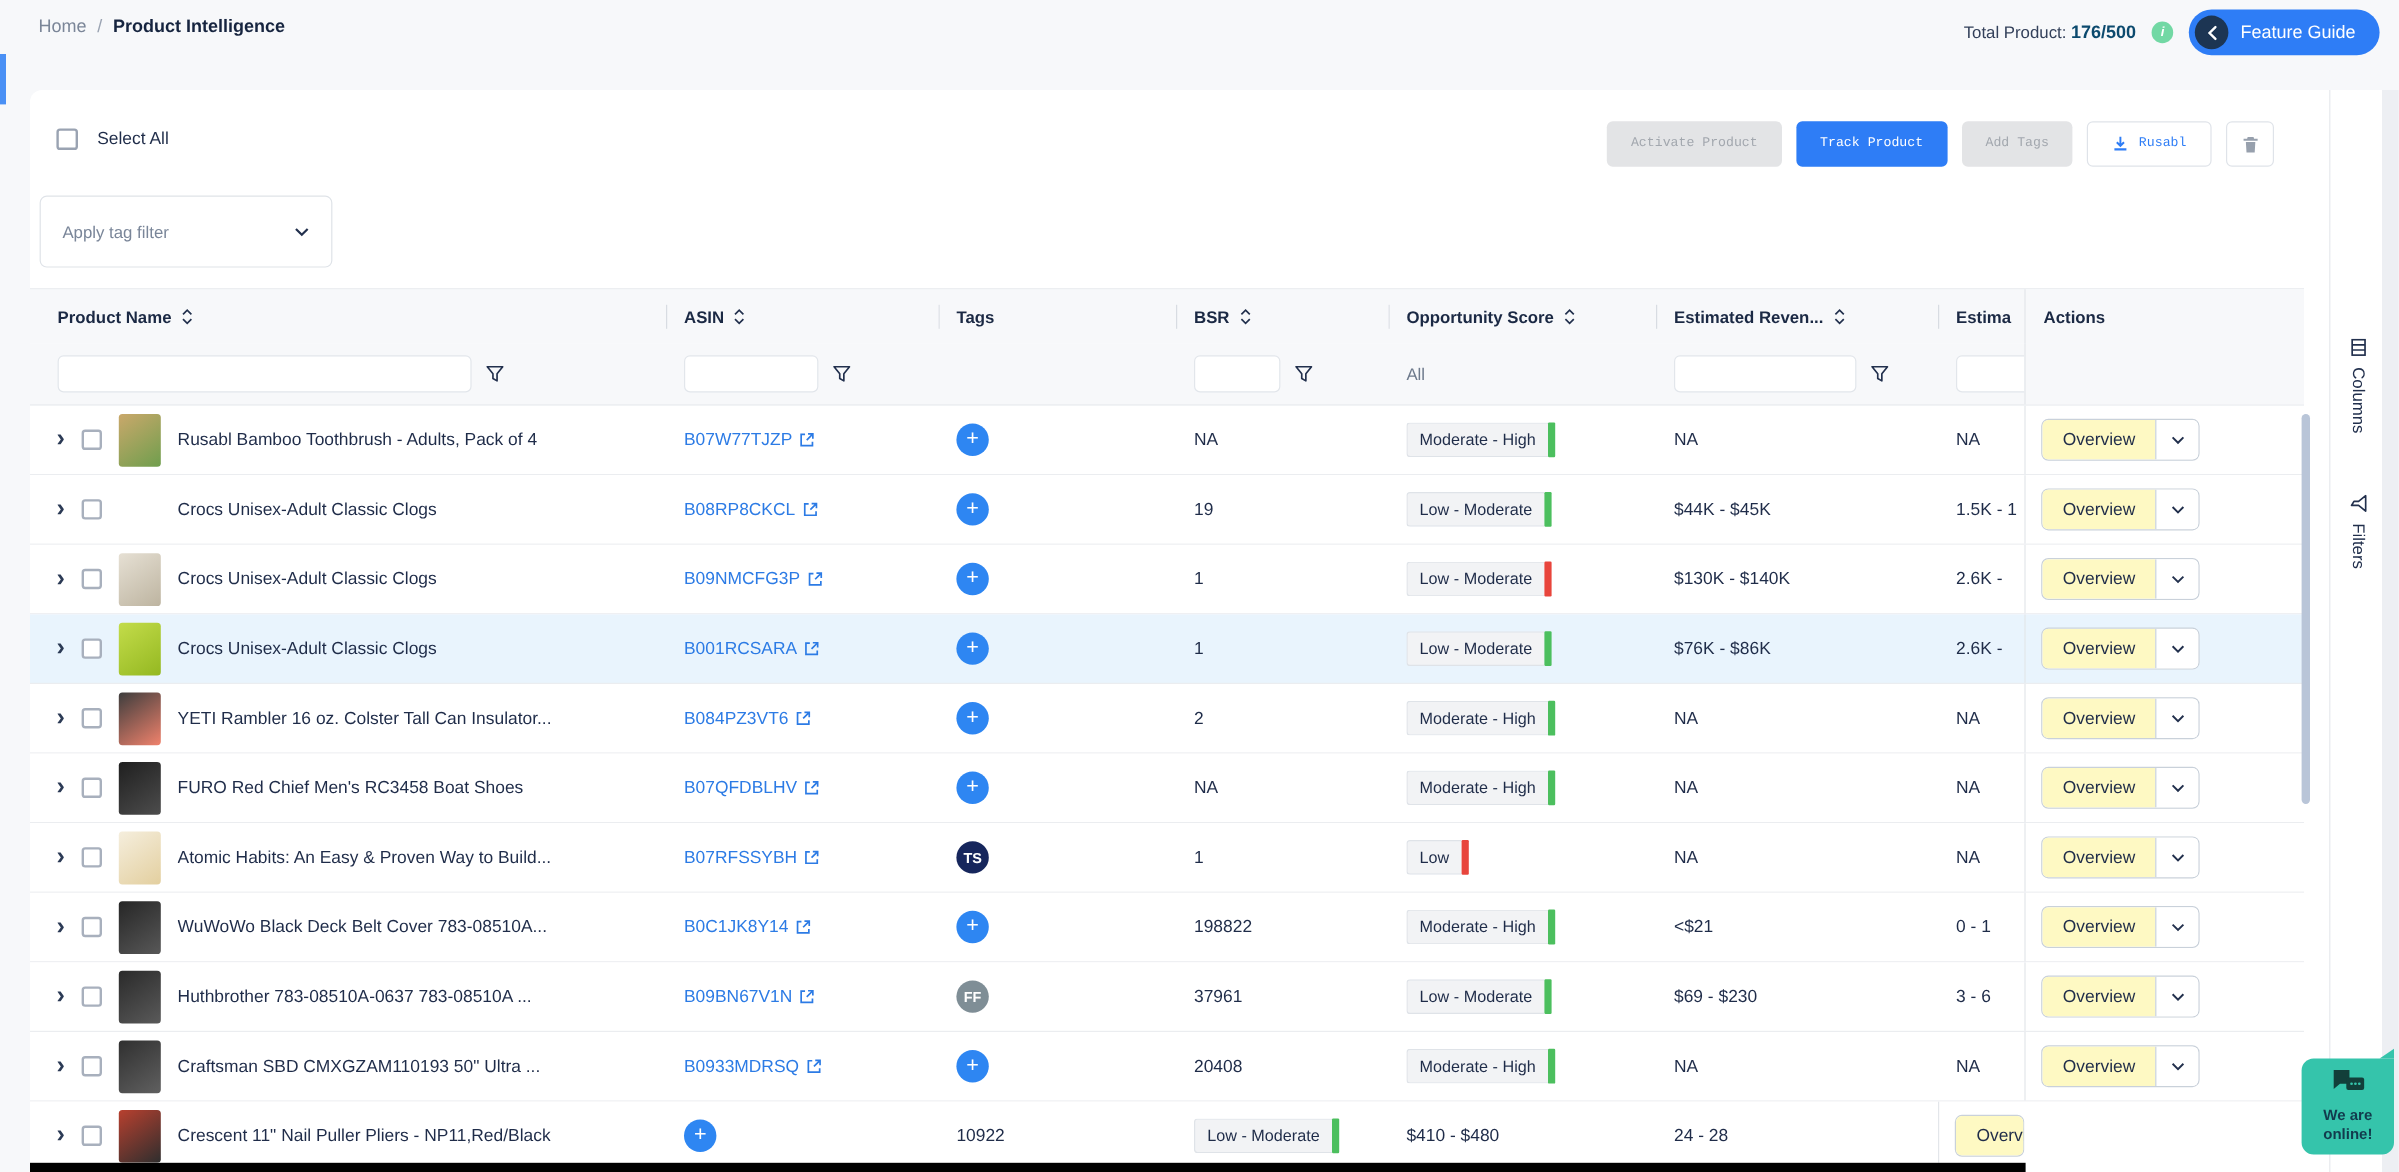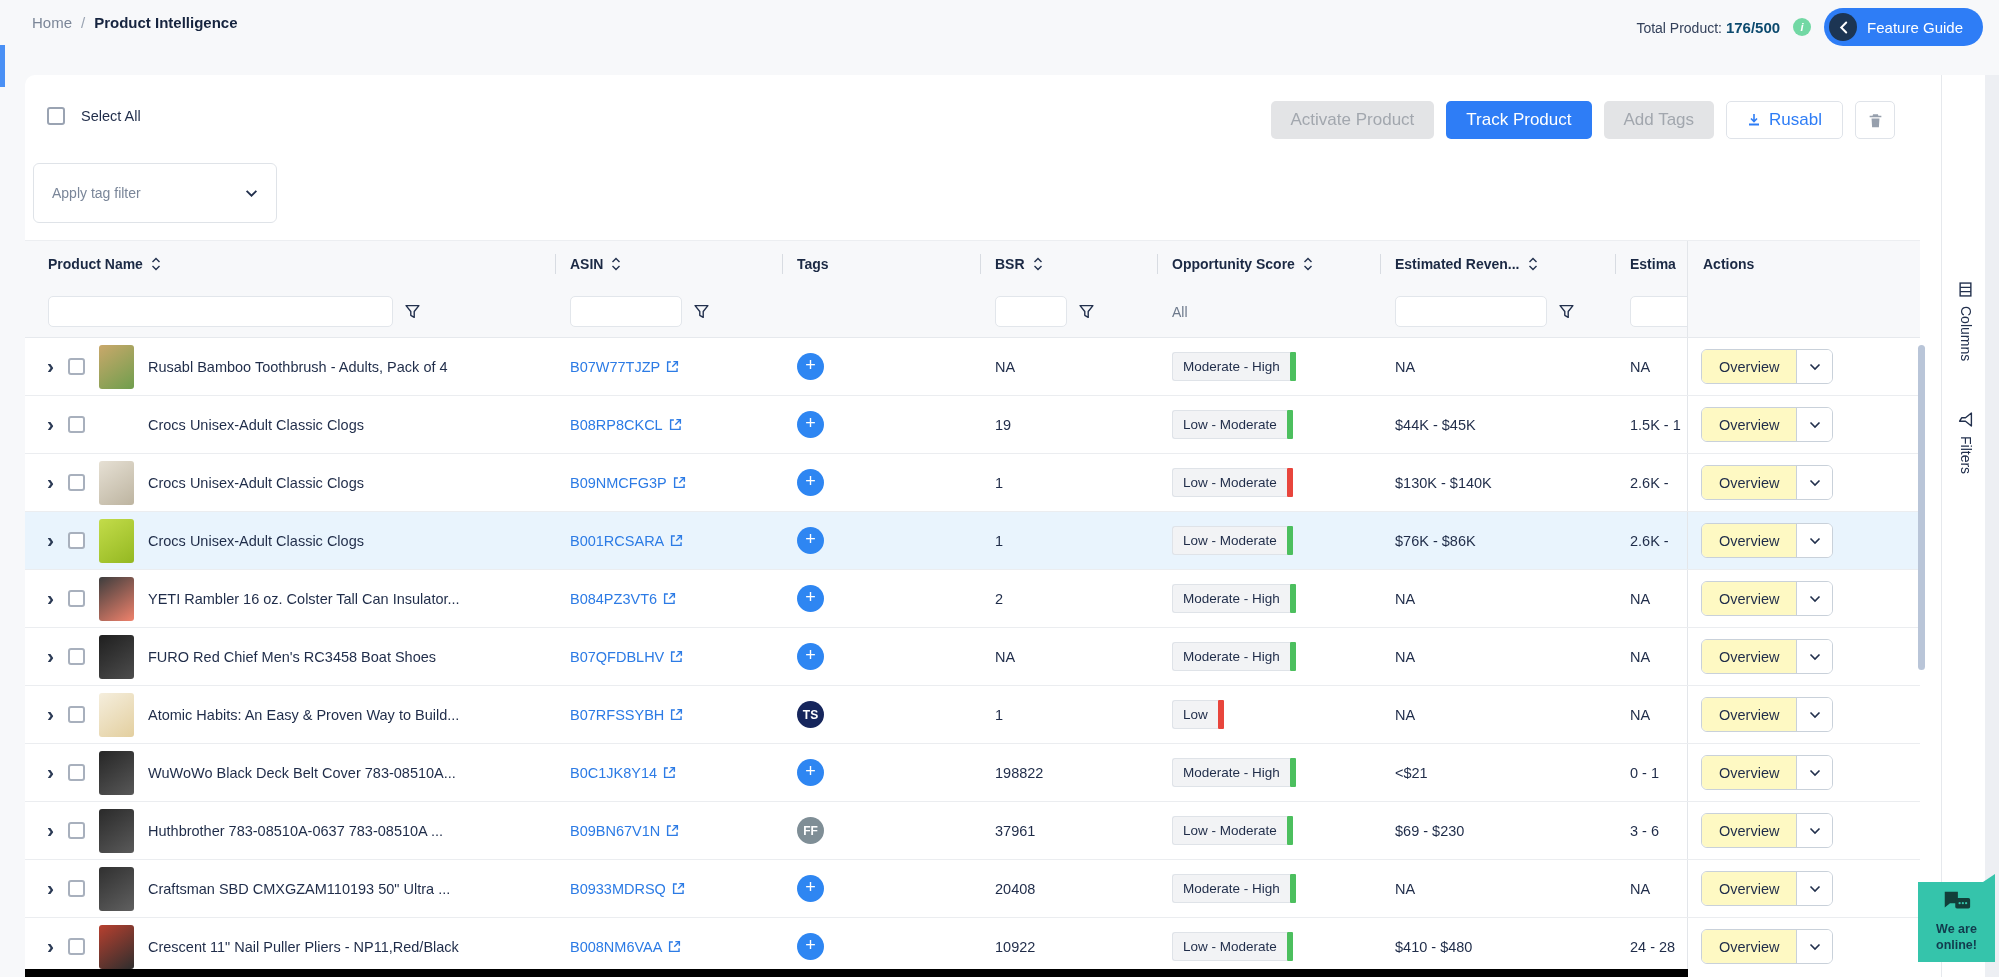--- a/index.html
+++ b/index.html
@@ -19,21 +19,21 @@
   .info-dot { width:18px; height:18px; border-radius:50%; background:#72d8a4; color:#fff; font-size:11px; font-style:italic; font-weight:bold; display:flex; align-items:center; justify-content:center; }
   .feature-guide { height:38px; border-radius:19px; background:#2e7df6; border:none; color:#fff; font-size:15px; display:flex; align-items:center; gap:10px; padding:0 20px 0 5px; cursor:pointer; font-family:inherit; }
   .fg-circle { width:28px; height:28px; border-radius:50%; background:#1c3553; display:flex; align-items:center; justify-content:center; }
   .left-accent { position:absolute; left:0; top:45px; width:5px; height:42px; background:#4a90f5; }
   
   .card { position:absolute; left:25px; top:75px; width:1916px; height:902px; background:#fff; border-top-left-radius:10px; overflow:hidden; }
   
   .select-all { position:absolute; left:22px; top:32px; display:flex; align-items:center; gap:16px; font-size:14.5px; }
   .checkbox { width:18px; height:18px; border:2px solid #9aa3b2; border-radius:3px; background:#fff; display:inline-block; }
   .toolbar-buttons { position:absolute; top:26px; right:46px; display:flex; align-items:center; gap:12px; }
-  .btn { height:38px; border-radius:5px; font-size:17px; font-family:Liberation Sans, sans-serif; display:flex; align-items:center; justify-content:center; cursor:pointer; border:none; padding:0 20px; }
+  .btn { height:38px; border-radius:5px; font-size:11px; font-family:Liberation Mono, monospace; display:flex; align-items:center; justify-content:center; cursor:pointer; border:none; padding:0 20px; }
   .btn-disabled { background:#e3e4e6; color:#a2a7ae; cursor:default; }
   .btn-primary { background:#2e7df6; color:#fff; }
   .btn-outline { background:#fff; color:#2e7df6; border:1px solid #dfe3e9; gap:8px; }
   .btn-icon { width:40px; padding:0; background:#fff; border:1px solid #dfe3e9; }
   .tag-filter { position:absolute; left:8px; top:88px; width:244px; height:60px; border:1px solid #dfe3e8; border-radius:6px; background:#fff; display:flex; align-items:center; justify-content:space-between; padding:0 18px; cursor:pointer; }
   .tag-filter span { color:#7a8699; font-size:14px; }
   
   .cols { display:grid; grid-template-columns:530px 227px 198px 177px 223px 235px 72px 233px; }
   .thead { position:absolute; left:0; top:165px; width:1895px; height:46px; background:#f7f8fa; border-top:1px solid #eceef1; }
   .th { display:flex; align-items:center; gap:8px; font-size:14px; font-weight:bold; color:#1b2944; padding-left:15px; position:relative; white-space:nowrap; overflow:hidden; }
@@ -67,21 +67,21 @@
   .action-caret { border:none; border-left:1px solid #c9d1da; background:#fff; width:36px; display:flex; align-items:center; justify-content:center; cursor:pointer; }
   .bottom-black { position:absolute; left:0; top:894px; width:1663px; height:8px; background:#000; }
   .vscroll { position:absolute; left:1893px; top:270px; width:7px; height:325px; border-radius:4px; background:#b9c5d8; cursor:pointer; }
   
   .side-strip { position:absolute; left:1941px; top:75px; width:44px; height:902px; background:#fff; border-left:1px solid #e6e9ed; }
   .right-gutter { position:absolute; left:1985px; top:75px; width:14px; height:902px; background:#edeff3; }
   .vtab { position:absolute; transform:rotate(90deg); transform-origin:left top; display:flex; align-items:center; gap:9px; white-space:nowrap; font-size:14px; color:#22304d; cursor:pointer; }
   .vtab-columns { left:1974px; top:282px; }
   .vtab-filters { left:1974px; top:412px; }
   
-  .chat { position:absolute; left:1918px; top:882px; width:77px; height:80px; background:#35c4ab; border-radius:0; border-top-right-radius:0; display:flex; flex-direction:column; align-items:center; justify-content:center; gap:4px; z-index:10; cursor:pointer; }
+  .chat { position:absolute; left:1918px; top:882px; width:77px; height:80px; background:#35c4ab; border-radius:10px; border-top-right-radius:0; display:flex; flex-direction:column; align-items:center; justify-content:center; gap:4px; z-index:10; cursor:pointer; }
   .chat::after { content:""; position:absolute; right:0; top:-8px; border-left:12px solid transparent; border-bottom:8px solid #35c4ab; }
   .chat-text { font-size:12.5px; font-weight:bold; color:#123b4d; text-align:center; line-height:1.25; width:54px; }
   svg { flex:0 0 auto; }
 </style>
 </head>
 <body>
 
 <div class="left-accent"></div>
 <div class="breadcrumb">
   <span class="crumb-home">Home</span>
@@ -595,27 +595,20 @@
   </div>
 
   <div class="trow cols">
     <div class="td td-name">
       <span class="chev">›</span>
       <span class="row-cb"></span>
       <span class="thumb" style="background: linear-gradient(145deg, rgb(184, 64, 47), rgb(46, 46, 46));"></span>
       <span class="pname">Crescent 11" Nail Puller Pliers - NP11,Red/Black</span>
     </div>
     <div class="td">
-      <span class="asin-text">B008NM6VAA</span>
-      <svg viewBox="0 0 12 12" width="13" height="13">
-            <path d="M4.5 1.8 H1.5 V10.5 H10.2 V7.5" fill="none" stroke="#2c7be5" stroke-width="1.3"></path>
-            <path d="M6.8 1.5 H10.5 V5.2 M10.5 1.5 L5.8 6.2" fill="none" stroke="#2c7be5" stroke-width="1.3"></path>
-          </svg>
-    </div>
-    <div class="td">
       <span class="tagc tag-add">+</span>
     </div>
     <div class="td">10922</div>
     <div class="td">
       <span class="opp">
         <span class="opp-label">Low - Moderate</span>
         <span class="opp-bar" style="background: rgb(76, 191, 94);"></span>
       </span>
     </div>
     <div class="td">$410 - $480</div>

